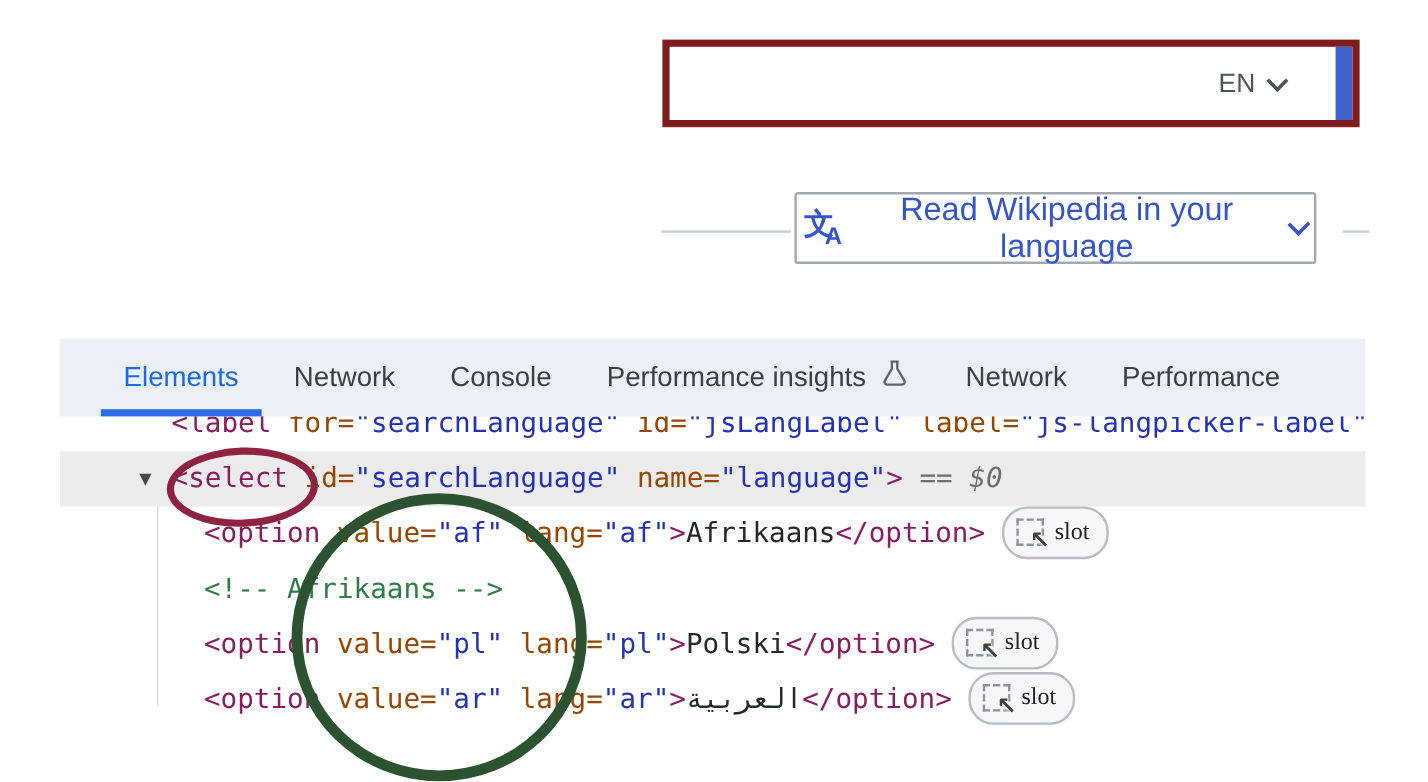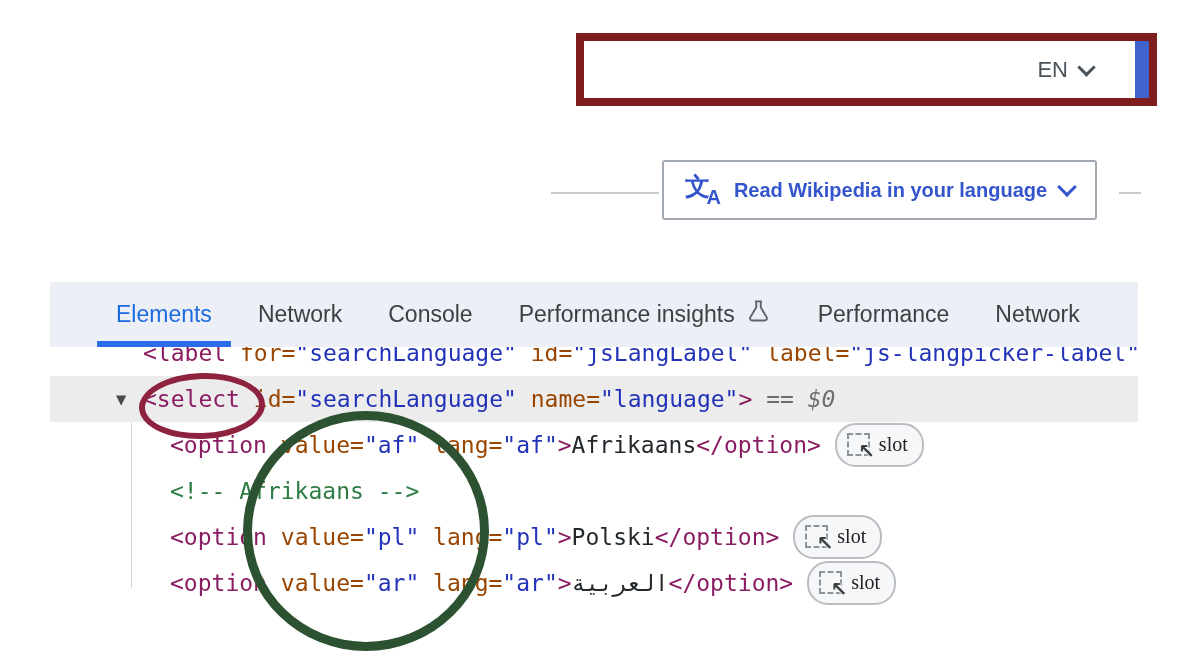--- a/index.html
+++ b/index.html
@@ -2,47 +2,47 @@
 <html><head>
 <meta charset="utf-8">
 <style>
   html,body{margin:0;padding:0;}
   body{
     width:1190px;height:652px;position:relative;background:#ffffff;
     font-family:"Liberation Sans", sans-serif;overflow:hidden;
   }
   
   .search-box{
-    position:absolute;left:576px;top:33px;width:581px;height:73px;
-    border:8px solid #7f1d1d;box-sizing:border-box;background:#fff;
+    position:absolute;left:552px;top:33px;width:581px;height:73px;
+    border:6px solid #7f1d1d;box-sizing:border-box;background:#fff;
   }
   .search-lang{
     position:absolute;right:56px;top:0;bottom:0;display:flex;align-items:center;gap:12px;
     font-size:22px;color:#4a525a;
   }
   .chev{display:inline-block;width:10px;height:10px;border-right:3px solid #4a525a;border-bottom:3px solid #4a525a;transform:rotate(45deg);margin-top:-5px;}
   .search-btn-strip{position:absolute;right:0;top:0;bottom:0;width:14px;}
   .divider{position:absolute;height:2px;background:#c8ccd1;top:192px;}
   .divider.left{left:551px;width:108px;}
   .divider.right{left:1119px;width:22px;}
   .lang-button{
     position:absolute;left:662px;top:160px;width:435px;height:60px;box-sizing:border-box;
     border:2px solid #a2a9b1;border-radius:3px;background:#fff;
     display:flex;align-items:center;justify-content:center;gap:13px;cursor:pointer;
   }
   .lang-ico{position:relative;width:36px;height:34px;}
   .lang-ico .zh{position:absolute;left:0;top:-3px;font-size:25px;font-weight:bold;}
   .lang-ico .lat{position:absolute;right:0;bottom:-2px;font-size:20px;font-weight:bold;}
-  .lang-button .lbl{font-size:20px;font-weight:bold;}
+  .lang-button .lbl{font-size:27px;font-weight:normal;}
   .chev.blue{border-color:#3455cc;width:11px;height:11px;margin-top:-6px;}
   
   #devtools{position:absolute;left:50px;top:282px;width:1088px;height:326px;overflow:hidden;background:#fff;}
   .tabbar{
     position:relative;height:65px;background:#edeff7;display:flex;align-items:center;
-    padding-left:43px;z-index:5;
+    padding-left:30px;z-index:5;
   }
   .tab{
     position:relative;height:100%;display:flex;align-items:center;gap:10px;
     padding:0 23px;font-size:23px;color:#3c4043;white-space:nowrap;cursor:pointer;
   }
   .tab.active{color:#1a6be0;}
   .tab.active::after{content:"";position:absolute;left:4px;right:4px;bottom:0;height:6px;background:#2b6de8;}
   .flask{width:27px;height:27px;}
   
   .code{position:relative;background:#fff;}
@@ -118,24 +118,24 @@
       <div class="tab">
         <span>Console</span>
       </div>
       <div class="tab">
         <span>Performance insights</span>
         <span><svg class="flask" viewBox="0 0 24 24" fill="none" stroke="#5f6368" stroke-width="1.7">
             <path d="M9 3h6M10 3v5.2L4.6 17.4A2 2 0 0 0 6.4 20h11.2a2 2 0 0 0 1.8-2.6L14 8.2V3"></path>
           </svg></span>
       </div>
       <div class="tab">
-        <span>Performance</span>
+        <span>Network</span>
       </div>
       <div class="tab">
-        <span>Network</span>
+        <span>Performance</span>
       </div>
     </div>
   <div class="code" id="code">
     <div class="guide" style="top:76px;height:182px;"></div>
   <div class="row root first"><span class="tk-tag">&lt;label</span><span class="tk-attr"> for=</span><span class="tk-val">"searchLanguage"</span><span class="tk-attr"> id=</span><span class="tk-val">"jsLangLabel"</span><span class="tk-attr"> label=</span><span class="tk-val">"js-langpicker-label"</span></div>
       <div class="row root selected"><span class="tw">▼</span><span class="tk-tag">&lt;select</span><span class="tk-attr"> id=</span><span class="tk-val">"searchLanguage"</span><span class="tk-attr"> name=</span><span class="tk-val">"language"</span><span class="tk-tag">&gt;</span><span class="tk-meta"> == $0</span></div>
       <div class="row child"><span class="tk-tag">&lt;option</span><span class="tk-attr"> value=</span><span class="tk-val">"af"</span><span class="tk-attr"> lang=</span><span class="tk-val">"af"</span><span class="tk-tag">&gt;</span><span class="tk-txt">Afrikaans</span><span class="tk-tag">&lt;/option&gt;</span><span class="slot-badge"><span class="slot-ico"><span class="arr">↖</span></span><span class="slot-lbl">slot</span></span></div>
       <div class="row child"><span class="tk-com">&lt;!-- Afrikaans --&gt;</span></div>
       <div class="row child"><span class="tk-tag">&lt;option</span><span class="tk-attr"> value=</span><span class="tk-val">"pl"</span><span class="tk-attr"> lang=</span><span class="tk-val">"pl"</span><span class="tk-tag">&gt;</span><span class="tk-txt">Polski</span><span class="tk-tag">&lt;/option&gt;</span><span class="slot-badge"><span class="slot-ico"><span class="arr">↖</span></span><span class="slot-lbl">slot</span></span></div>
       <div class="row child"><span class="tk-tag">&lt;option</span><span class="tk-attr"> value=</span><span class="tk-val">"ar"</span><span class="tk-attr"> lang=</span><span class="tk-val">"ar"</span><span class="tk-tag">&gt;</span><span class="tk-txt">العربية</span><span class="tk-tag">&lt;/option&gt;</span><span class="slot-badge"><span class="slot-ico"><span class="arr">↖</span></span><span class="slot-lbl">slot</span></span></div>

